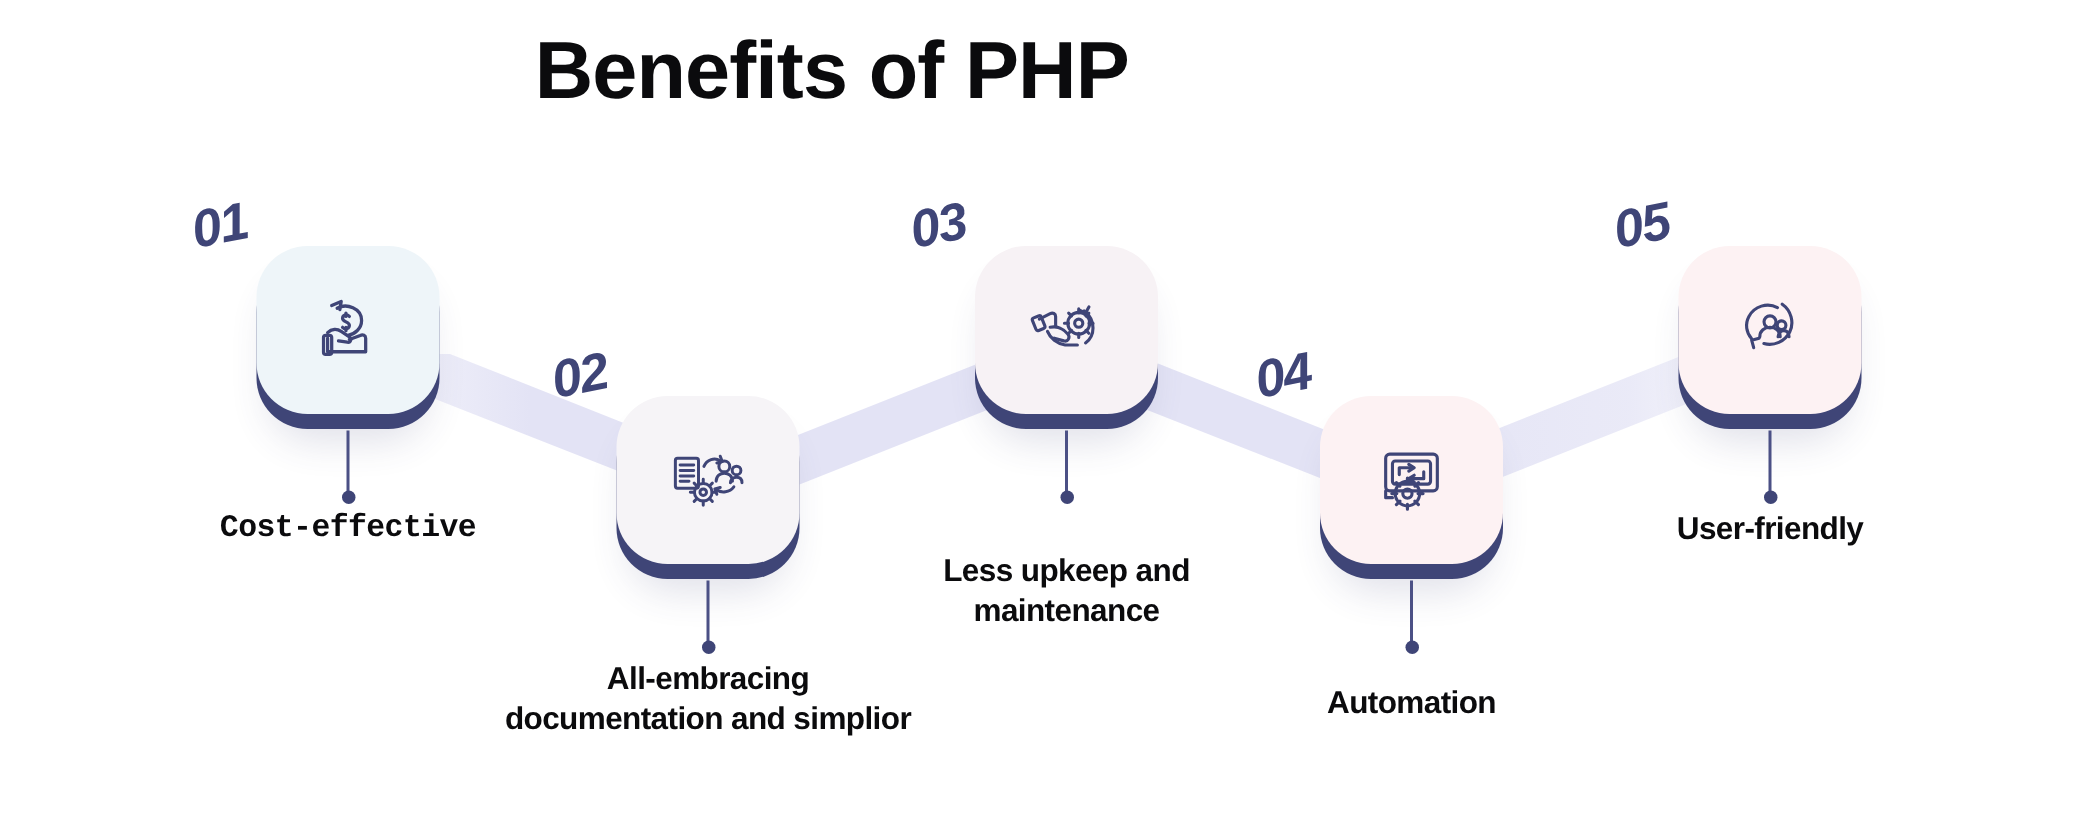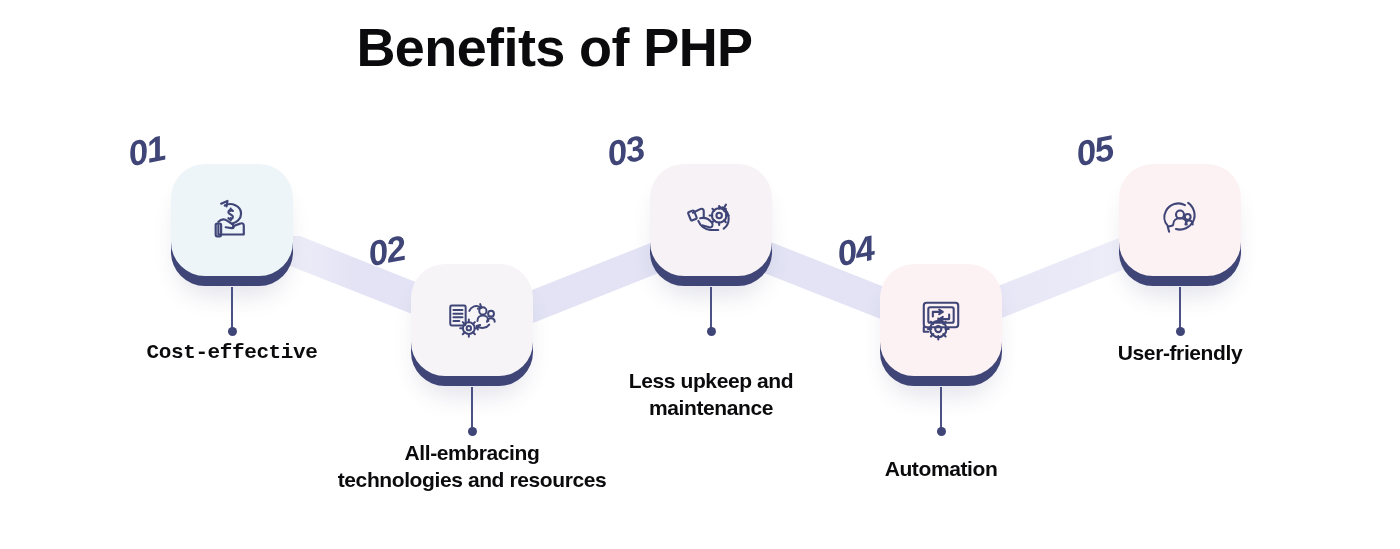--- a/index.html
+++ b/index.html
@@ -281,21 +281,21 @@
           <circle cx="28.5" cy="41" r="6.5"></circle>
           <circle cx="28.5" cy="41" r="2.4"></circle>
           <path d="M28.5 31.5 L28.5 34.5 M28.5 47.5 L28.5 50.5 M19 41 H22 M35 41 H38 M21.8 34.3 L23.9 36.4 M33.1 45.6 L35.2 47.7 M35.2 34.3 L33.1 36.4 M23.9 45.6 L21.8 47.7"></path>
         </svg>
       </div>
     </div>
 
     <div class="stem" style="top:62px; height:42px;"></div>
     <div class="stem-dot" style="top:102px;"></div>
     <div class="step-label" style="top:115px;">All-embracing
-technologies and resources</div>
+documentation and simplior</div>
   </div>
 
   <div class="step" style="left:711px; top:225px;">
     <div class="step-num" style="left:-104px; top:-92px;">03</div>
 
     <div class="tile-wrap">
       <div class="tile-shadow"></div>
       <div class="tile-base"></div>
       <div class="tile-face" style="background:#f7f2f5;">
         <svg class="tile-icon" viewBox="0 0 64 64" fill="none" stroke="#3f4577" stroke-width="2.3" stroke-linecap="round" stroke-linejoin="round">

